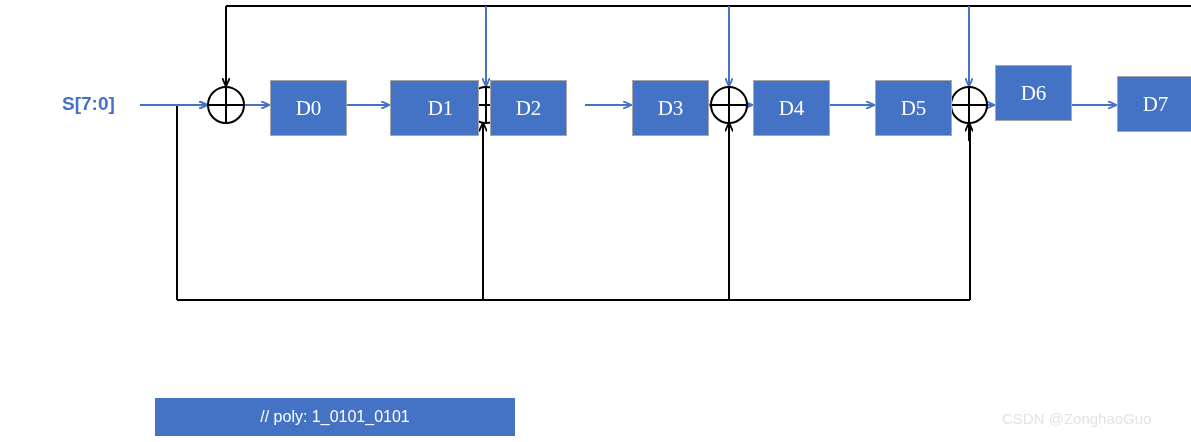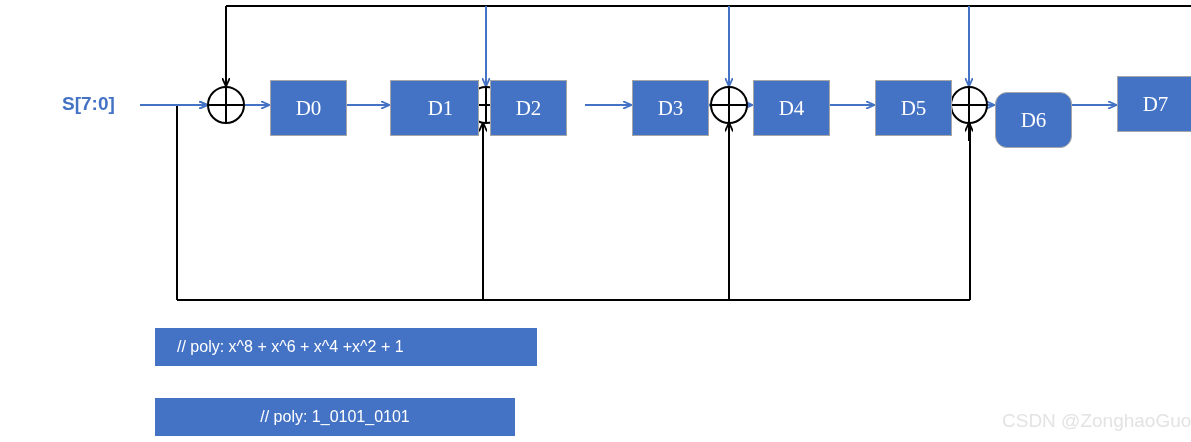--- a/index.html
+++ b/index.html
@@ -3,21 +3,21 @@
 <meta charset="utf-8">
 <style>
   html,body{margin:0;padding:0;background:#ffffff;}
   body{font-family:"Liberation Sans", sans-serif;}
   #canvas{position:relative;width:1191px;height:442px;background:#ffffff;overflow:hidden;margin-left:40px;}
   .reg{position:absolute;background:#4472C4;border:1px solid #A6A6A6;display:flex;align-items:center;justify-content:center;color:#ffffff;font-size:21px;font-family:"Liberation Serif", serif;}
   .sig-label{position:absolute;color:#4472C4;font-size:19px;font-weight:bold;font-family:"Liberation Sans", sans-serif;white-space:nowrap;}
   .note{position:absolute;background:#4472C4;color:#ffffff;display:flex;align-items:center;font-size:16px;font-family:"Liberation Sans", sans-serif;white-space:nowrap;}
   .note.n1{justify-content:flex-start;padding-left:22px;}
   .note.n2{justify-content:center;}
-  .watermark{position:absolute;color:#E3E3E3;font-size:19px;font-family:"Liberation Sans", sans-serif;white-space:nowrap;}
+  .watermark{position:absolute;color:#E3E3E3;font-size:15px;font-family:"Liberation Sans", sans-serif;white-space:nowrap;}
   svg.wires{position:absolute;left:0;top:0;width:1191px;height:442px;}
 </style>
 </head>
 <body>
 
 <div id="canvas">
 
   <svg class="wires" viewBox="0 0 1191 442">
     <defs>
       <marker id="bluearrow" markerWidth="9" markerHeight="8" refX="8.5" refY="4" orient="auto" markerUnits="userSpaceOnUse">
@@ -125,21 +125,20 @@
   </svg>
 
   <div class="sig-label" style="left:22px;top:93px;">S[7:0]</div>
 
   <div class="reg" style="left:230px;top:80px;width:75px;height:54px;">D0</div>
   <div class="reg" style="left:350px;top:80px;width:75px;height:54px;padding-left:12px;">D1</div>
   <div class="reg" style="left:450px;top:80px;width:75px;height:54px;">D2</div>
   <div class="reg" style="left:592px;top:80px;width:75px;height:54px;">D3</div>
   <div class="reg" style="left:713px;top:80px;width:75px;height:54px;">D4</div>
   <div class="reg" style="left:835px;top:80px;width:75px;height:54px;">D5</div>
-  <div class="reg" style="left:955px;top:92px;width:75px;height:54px;border-radius:12px;">D6</div>
+  <div class="reg" style="left:955px;top:65px;width:75px;height:54px;">D6</div>
   <div class="reg" style="left:1077px;top:76px;width:75px;height:54px;">D7</div>
 
-  <div class="note n1" style="left:115px;top:328px;width:360px;height:38px;">//  poly: x^8 + x^6 + x^4 +x^2 + 1</div>
   <div class="note n2" style="left:115px;top:398px;width:360px;height:38px;">//  poly: 1_0101_0101</div>
 
   <div class="watermark" style="left:962px;top:410px;">CSDN @ZonghaoGuo</div>
 
 </div>
 
 </body></html>

